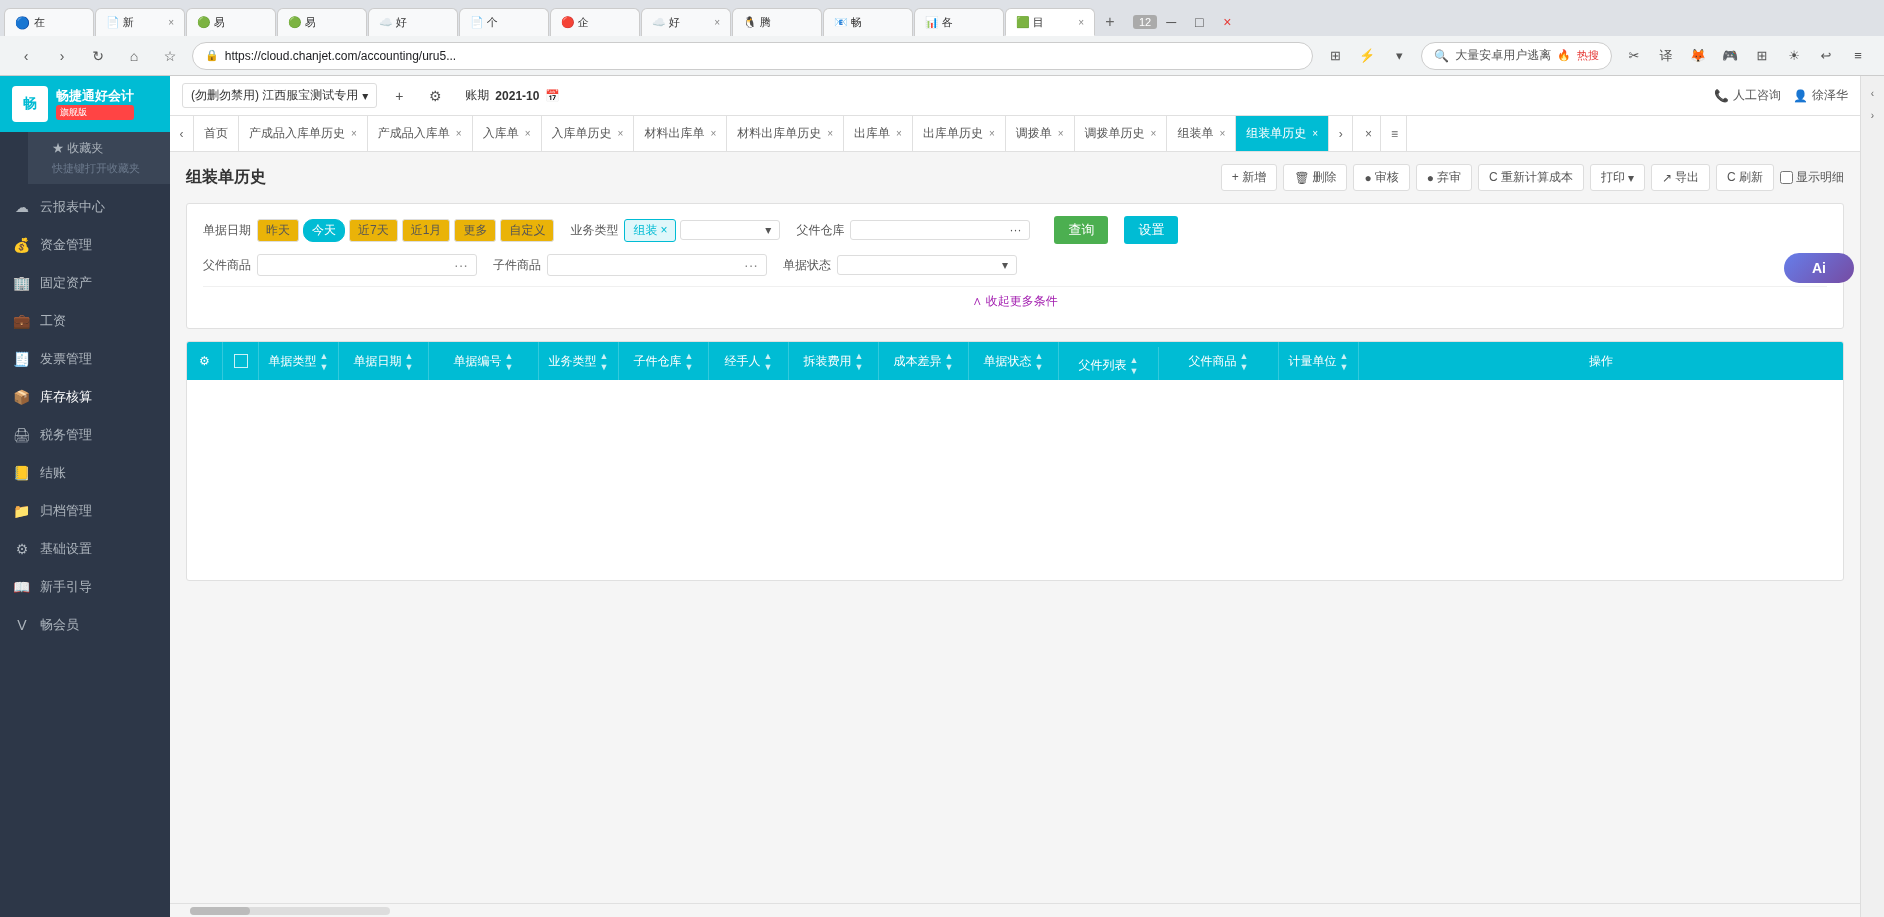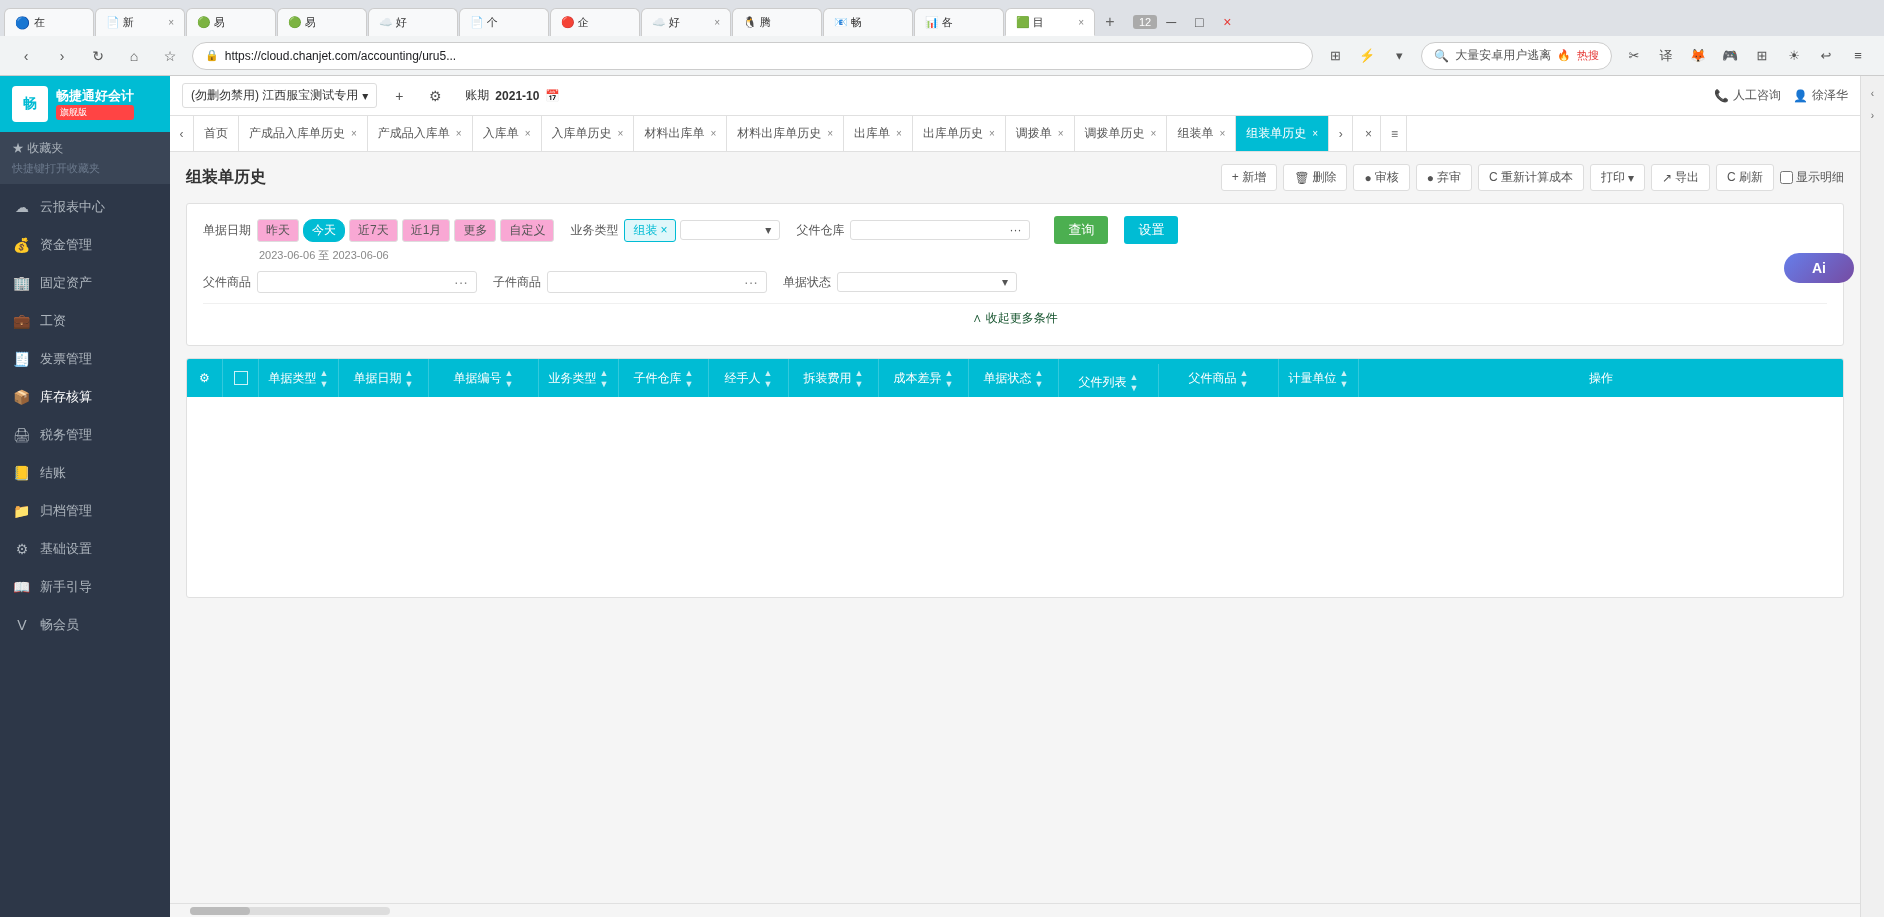--- a/index.html
+++ b/index.html
@@ -22,21 +22,21 @@
     
     .app-container { display: flex; width: 100%; height: calc(917px - 76px); }
 
     
     .sidebar { width: 170px; background: #2d3748; display: flex; flex-direction: column; color: #fff; flex-shrink: 0; }
     .sidebar-logo { background: #00bcd4; padding: 10px 12px; display: flex; align-items: center; gap: 8px; }
     .logo-icon { width: 36px; height: 36px; background: #fff; border-radius: 4px; display: flex; align-items: center; justify-content: center; }
     .logo-text { font-size: 13px; color: #fff; font-weight: bold; line-height: 1.3; }
     .logo-badge { background: #ff4444; color: #fff; font-size: 9px; padding: 1px 4px; border-radius: 3px; }
 
-    .favorites-section { background: #3a4556; padding: 8px 12px; font-size: 12px; }
+    .favorites-section { background: #3a4556; padding: 8px 24px; font-size: 12px; margin-left: 28px; }
     .favorites-title { color: #adb5bd; margin-bottom: 4px; cursor: pointer; }
     .favorites-subtitle { color: #6c7a8d; font-size: 11px; cursor: pointer; }
 
     .sidebar-menu { flex: 1; overflow-y: auto; padding: 4px 0; }
     .menu-item { display: flex; align-items: center; gap: 10px; padding: 10px 14px; cursor: pointer; color: #adb5bd; font-size: 13px; }
     .menu-item.active { color: #fff; }
     .menu-icon { width: 16px; height: 16px; display: flex; align-items: center; justify-content: center; flex-shrink: 0; font-size: 14px; }
 
     
     .main-content { flex: 1; display: flex; flex-direction: column; background: #f5f5f5; overflow: hidden; }
@@ -62,26 +62,26 @@
     .page-title { font-size: 16px; font-weight: bold; color: #333; }
     .page-actions { display: flex; align-items: center; gap: 6px; }
     .action-btn { display: inline-flex; align-items: center; gap: 3px; padding: 4px 10px; border: 1px solid #ddd; border-radius: 3px; font-size: 12px; color: #555; cursor: pointer; background: #fff; }
 
     
     .filter-section { background: #fff; border: 1px solid #e0e0e0; border-radius: 3px; padding: 12px 16px; margin-bottom: 12px; }
     .filter-row { display: flex; align-items: center; gap: 16px; margin-bottom: 10px; flex-wrap: wrap; }
     .filter-item { display: flex; align-items: center; gap: 6px; font-size: 12px; color: #555; }
     .filter-label { white-space: nowrap; color: #555; }
     .filter-date-btns { display: flex; align-items: center; gap: 4px; }
-    .date-btn { padding: 2px 8px; border: 1px solid #ddd; border-radius: 3px; font-size: 12px; color: #555; cursor: pointer; background: #f9a8d4; }
+    .date-btn { padding: 2px 8px; border: 1px solid #ddd; border-radius: 3px; font-size: 12px; color: #555; cursor: pointer; background: #eab308; }
     .date-btn.active { background: #00bcd4; color: #fff; border-color: #00bcd4; border-radius: 10px; }
     .filter-tag { display: inline-flex; align-items: center; gap: 3px; background: #e0f7fa; border: 1px solid #00bcd4; color: #00bcd4; padding: 2px 8px; border-radius: 3px; font-size: 12px; }
     .filter-input { border: 1px solid #ddd; border-radius: 3px; padding: 3px 8px; font-size: 12px; width: 180px; }
     .filter-dots { color: #888; cursor: pointer; font-size: 14px; }
-    .collapse-bar { text-align: center; padding: 6px; cursor: pointer; color: #14532d; font-size: 12px; border-top: 1px solid #f0f0f0; margin-top: 8px; }
+    .collapse-bar { text-align: center; padding: 6px; cursor: pointer; color: #a21caf; font-size: 12px; border-top: 1px solid #f0f0f0; margin-top: 8px; }
 
     
     .data-table { background: #fff; border: 1px solid #e0e0e0; border-radius: 3px; overflow: hidden; }
     .table-header { background: #00bcd4; display: flex; align-items: center; height: 38px; color: #fff; font-size: 12px; }
     .th-cell { display: flex; align-items: center; justify-content: center; padding: 0 8px; height: 38px; border-right: 1px solid rgba(255,255,255,0.2); gap: 3px; cursor: pointer; white-space: nowrap; }
     .th-cell:last-child { border-right: none; }
     .th-sort { font-size: 9px; display: flex; flex-direction: column; gap: 1px; opacity: 0.8; }
     .th-gear { width: 36px; justify-content: center; }
     .th-check { width: 36px; justify-content: center; }
     .checkbox { width: 14px; height: 14px; border: 1px solid rgba(255,255,255,0.8); background: transparent; cursor: pointer; }
@@ -428,23 +428,20 @@
             <div style="border:1px solid #ddd;border-radius:3px;padding:2px 8px;min-width:180px;display:flex;align-items:center;justify-content:space-between;">
               <span></span>
               <span>···</span>
             </div>
           </div>
 
           <button class="green-btn" style="margin-left:8px;">查询</button>
           <button class="cyan-btn">设置</button>
         </div>
 
-        <div style="margin-left:56px;font-size:11px;color:#888;margin-top:-6px;margin-bottom:8px;">
-          <span>2023-06-06 至 2023-06-06</span>
-        </div>
 
         <div class="filter-row">
 
           <div class="filter-item">
             <span class="filter-label">父件商品</span>
             <div style="border:1px solid #ddd;border-radius:3px;padding:2px 8px;min-width:220px;display:flex;align-items:center;justify-content:space-between;">
               <span></span>
               <span class="filter-dots">···</span>
             </div>
           </div>

